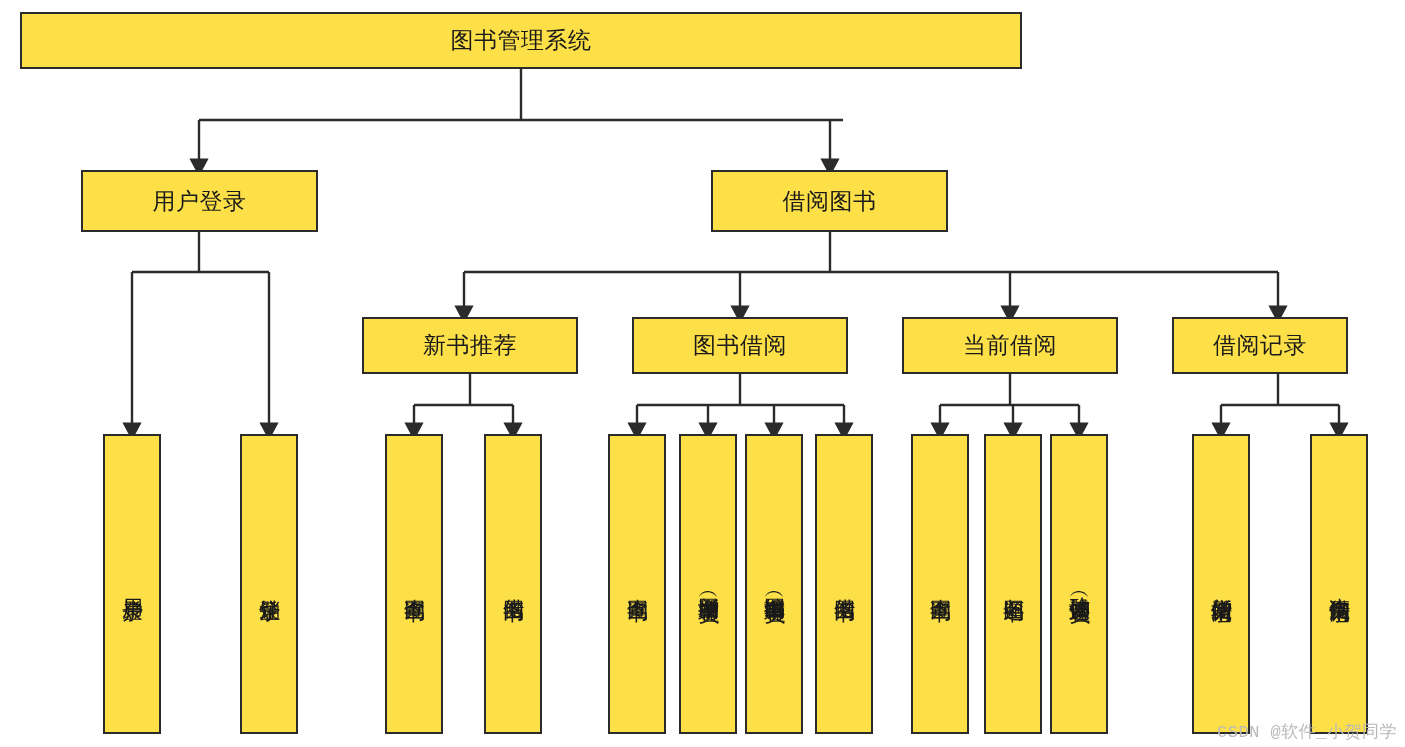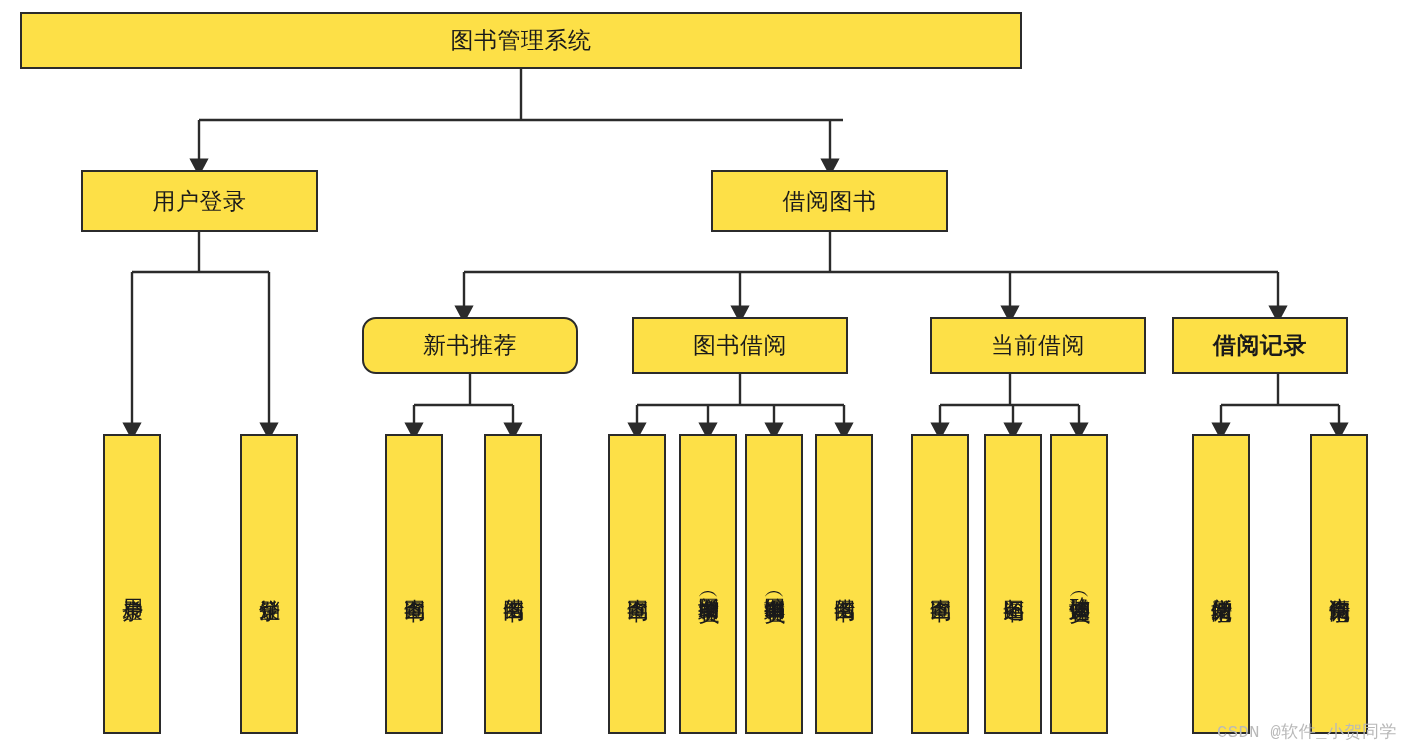--- a/index.html
+++ b/index.html
@@ -117,24 +117,24 @@
       <path d="M1221,405 L1221,426" marker-end="url(#arrow)"></path>
       <path d="M1339,405 L1339,426" marker-end="url(#arrow)"></path>
     </g>
   </svg>
 
   <div class="node horiz" style="left: 20px; top: 12px; width: 1002px; height: 57px;">图书管理系统</div>
 
   <div class="node horiz" style="left: 81px; top: 170px; width: 237px; height: 62px;">用户登录</div>
   <div class="node horiz" style="left: 711px; top: 170px; width: 237px; height: 62px;">借阅图书</div>
 
-  <div class="node horiz" style="left: 362px; top: 317px; width: 216px; height: 57px; border-radius: 14px;">新书推荐</div>
+  <div class="node horiz" style="left: 362px; top: 317px; width: 216px; height: 57px;">新书推荐</div>
   <div class="node horiz" style="left: 632px; top: 317px; width: 216px; height: 57px; text-align: right;">图书借阅</div>
-  <div class="node horiz" style="left: 902px; top: 317px; width: 216px; height: 57px; margin-left: 28px;">当前借阅</div>
-  <div class="node horiz" style="left: 1172px; top: 317px; width: 176px; height: 57px; font-weight: bold;">借阅记录</div>
+  <div class="node horiz" style="left: 902px; top: 317px; width: 216px; height: 57px;">当前借阅</div>
+  <div class="node horiz" style="left: 1172px; top: 317px; width: 176px; height: 57px;">借阅记录</div>
 
   <div class="node vert" style="left: 103px; top: 434px; width: 58px; height: 300px;">用户登录</div>
   <div class="node vert" style="left: 240px; top: 434px; width: 58px; height: 300px;">注销登录</div>
   <div class="node vert" style="left: 385px; top: 434px; width: 58px; height: 300px;">查询图书</div>
   <div class="node vert" style="left: 484px; top: 434px; width: 58px; height: 300px;">借阅图书</div>
   <div class="node vert" style="left: 608px; top: 434px; width: 58px; height: 300px;">查询图书</div>
   <div class="node vert" style="left: 679px; top: 434px; width: 58px; height: 300px;">新增图书（管理员）</div>
   <div class="node vert" style="left: 745px; top: 434px; width: 58px; height: 300px;">编辑图书（管理员）</div>
   <div class="node vert" style="left: 815px; top: 434px; width: 58px; height: 300px;">借阅图书</div>
   <div class="node vert" style="left: 911px; top: 434px; width: 58px; height: 300px;">查询图书</div>

